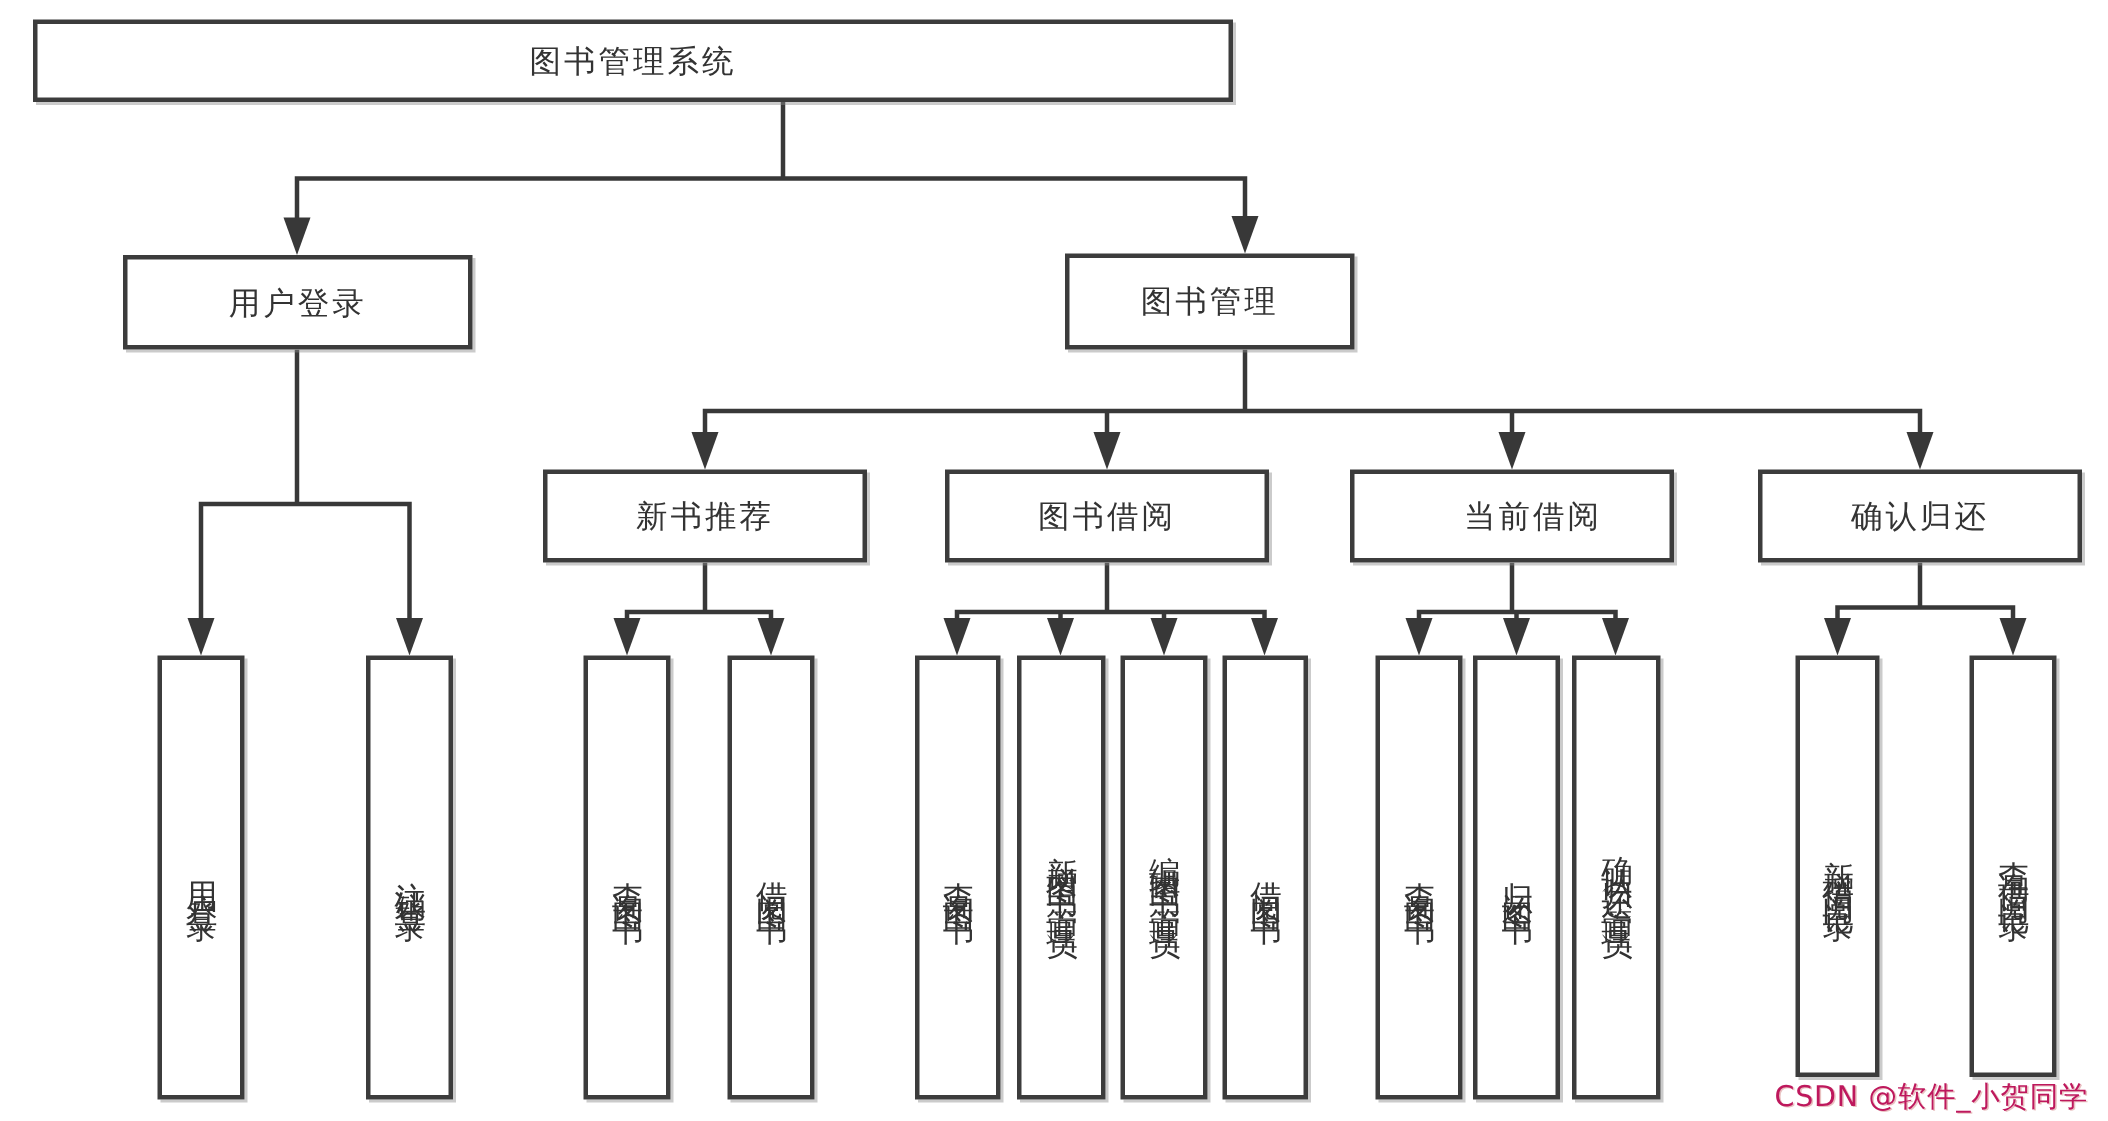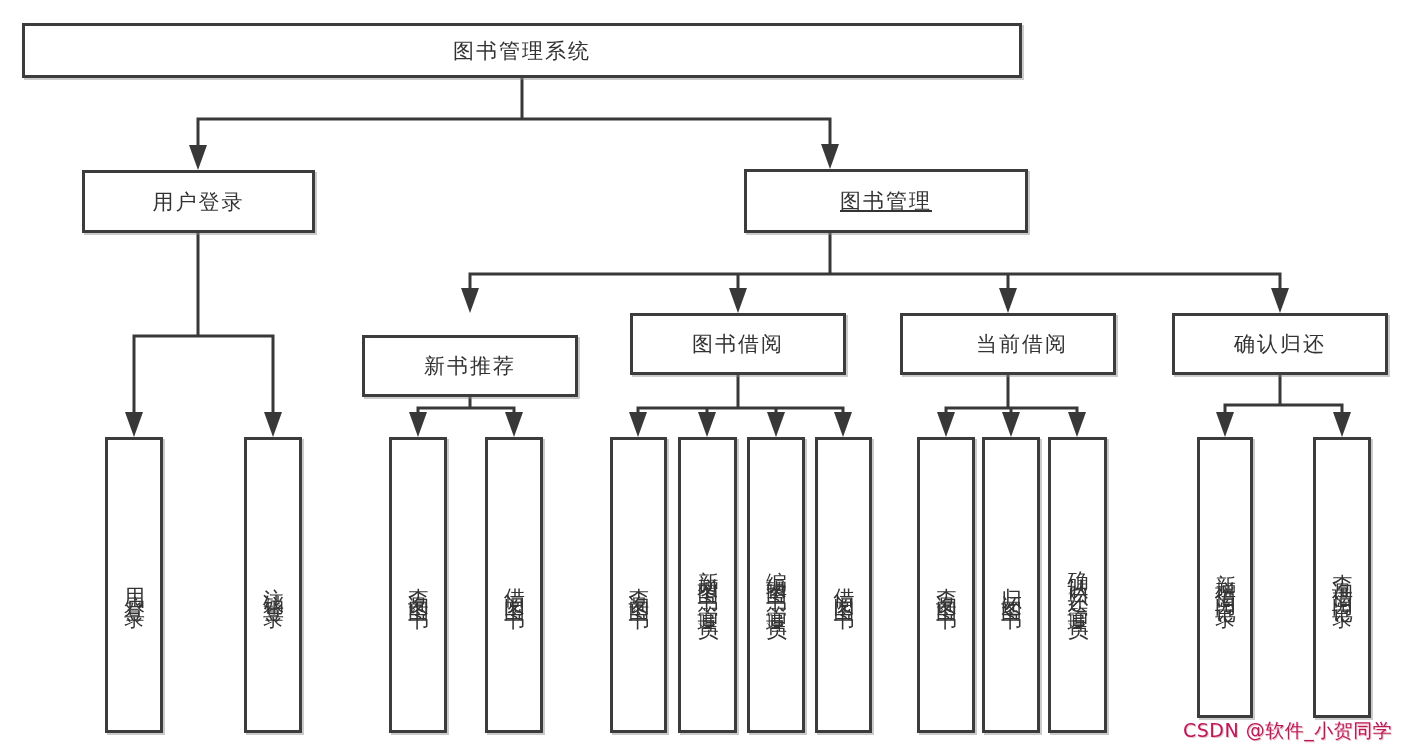--- a/index.html
+++ b/index.html
@@ -34,26 +34,26 @@
   .leaf .vtext {
     writing-mode: vertical-rl;
     text-orientation: mixed;
     font-size: 21px;
     letter-spacing: 7px;
     line-height: 1.1;
     color: #333333;
     white-space: nowrap;
   }
   
-  .n-root { left: 22px; top: 23px; width: 1000px; height: 55px; }
+  .n-root { left: 22px; top: 13px; width: 800px; height: 55px; }
   
   .n-user-login { left: 82px;  top: 170px; width: 233px; height: 63px; }
-  .n-book-mgmt  { left: 744px; top: 169px; width: 284px; height: 64px; text-decoration: underline; }
-  
-  .n-new-book   { left: 362px;  top: 313px; width: 216px; height: 62px; margin-top: 22px; }
+  .n-book-mgmt  { left: 710px; top: 169px; width: 193px; height: 64px; }
+  
+  .n-new-book   { left: 362px;  top: 313px; width: 216px; height: 62px; }
   .n-borrowing  { left: 630px;  top: 313px; width: 216px; height: 62px; text-align: right; }
   .n-current    { left: 900px;  top: 313px; width: 216px; height: 62px; padding-left: 28px; }
   .n-records    { left: 1172px; top: 313px; width: 216px; height: 62px; }
   
   .l1  { left: 105px;  top: 437px; width: 58px; height: 296px; }
   .l2  { left: 244px;  top: 437px; width: 58px; height: 296px; }
   .l3  { left: 389px;  top: 437px; width: 58px; height: 296px; }
   .l4  { left: 485px;  top: 437px; width: 58px; height: 296px; }
   .l5  { left: 610px;  top: 437px; width: 57px; height: 296px; }
   .l6  { left: 678px;  top: 437px; width: 59px; height: 296px; }

